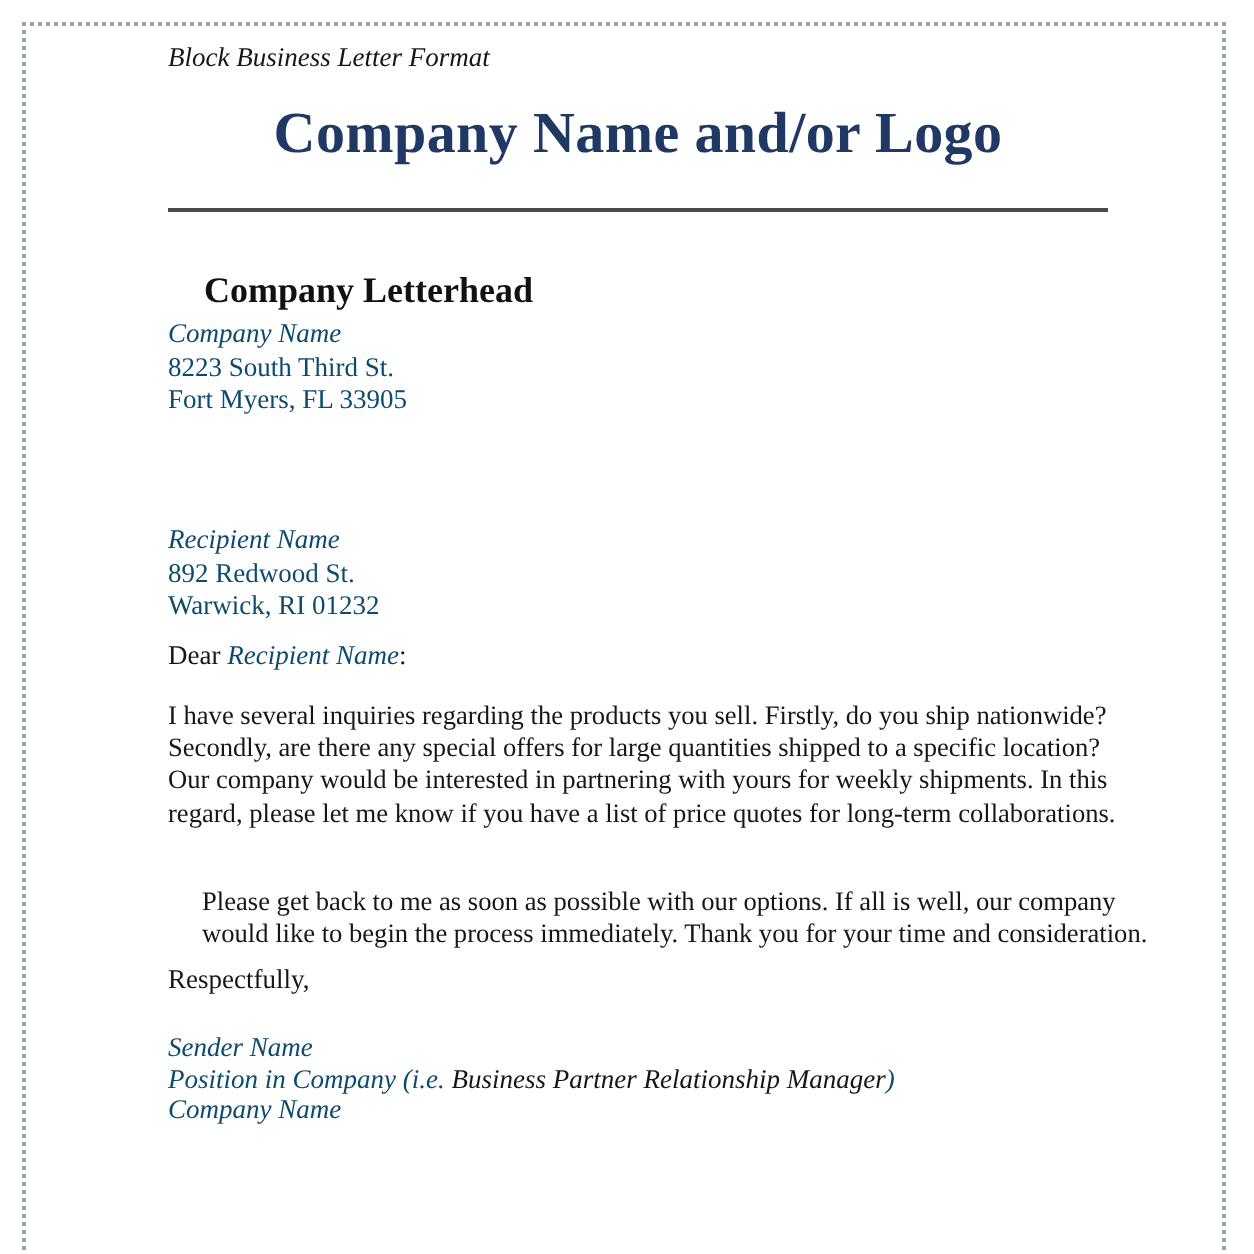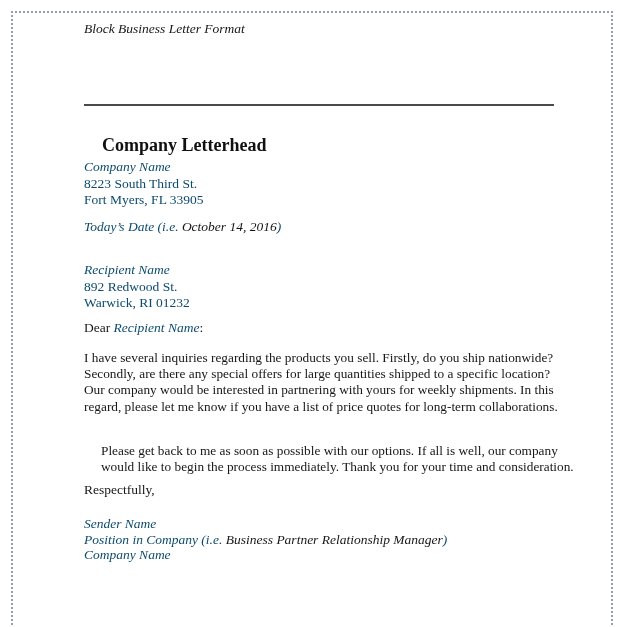--- a/index.html
+++ b/index.html
@@ -76,32 +76,32 @@
   .signature-block { top: 516px; font-size: 13.5px; line-height: 15.5px; font-style: italic; }
 </style>
 </head>
 <body>
 
 <div class="page">
   <div class="page-border"></div>
 
   <div class="abs format-label">Block Business Letter Format</div>
 
+  <h1 class="abs company-title">Company Name and/or Logo</h1>
 
   <div class="abs divider"></div>
 
   <h2 class="abs letterhead-title">Company Letterhead</h2>
 
   <div class="abs from-block body-size red">
     <div class="ital">Company Name</div>
     <div>8223 South Third St.</div>
     <div>Fort Myers, FL 33905</div>
   </div>
 
-  <div class="abs date-line body-size prewrap"><span class="red">Today’s Date (i.e. </span><span class="dark">October 14, 2016</span><span class="red">)</span></div>
 
   <div class="abs recipient-block body-size red">
     <div class="ital">Recipient Name</div>
     <div>892 Redwood St.</div>
     <div>Warwick, RI 01232</div>
   </div>
 
   <div class="abs salutation body-size prewrap"><span class="dark">Dear </span><span class="red ital">Recipient Name</span><span class="dark">:</span></div>
 
   <p class="abs para-1 dark" style="margin:0">I have several inquiries regarding the products you sell. Firstly, do you ship nationwide? Secondly, are there any special offers for large quantities shipped to a specific location? Our company would be interested in partnering with yours for weekly shipments. In this regard, please let me know if you have a list of price quotes for long-term collaborations.</p>

